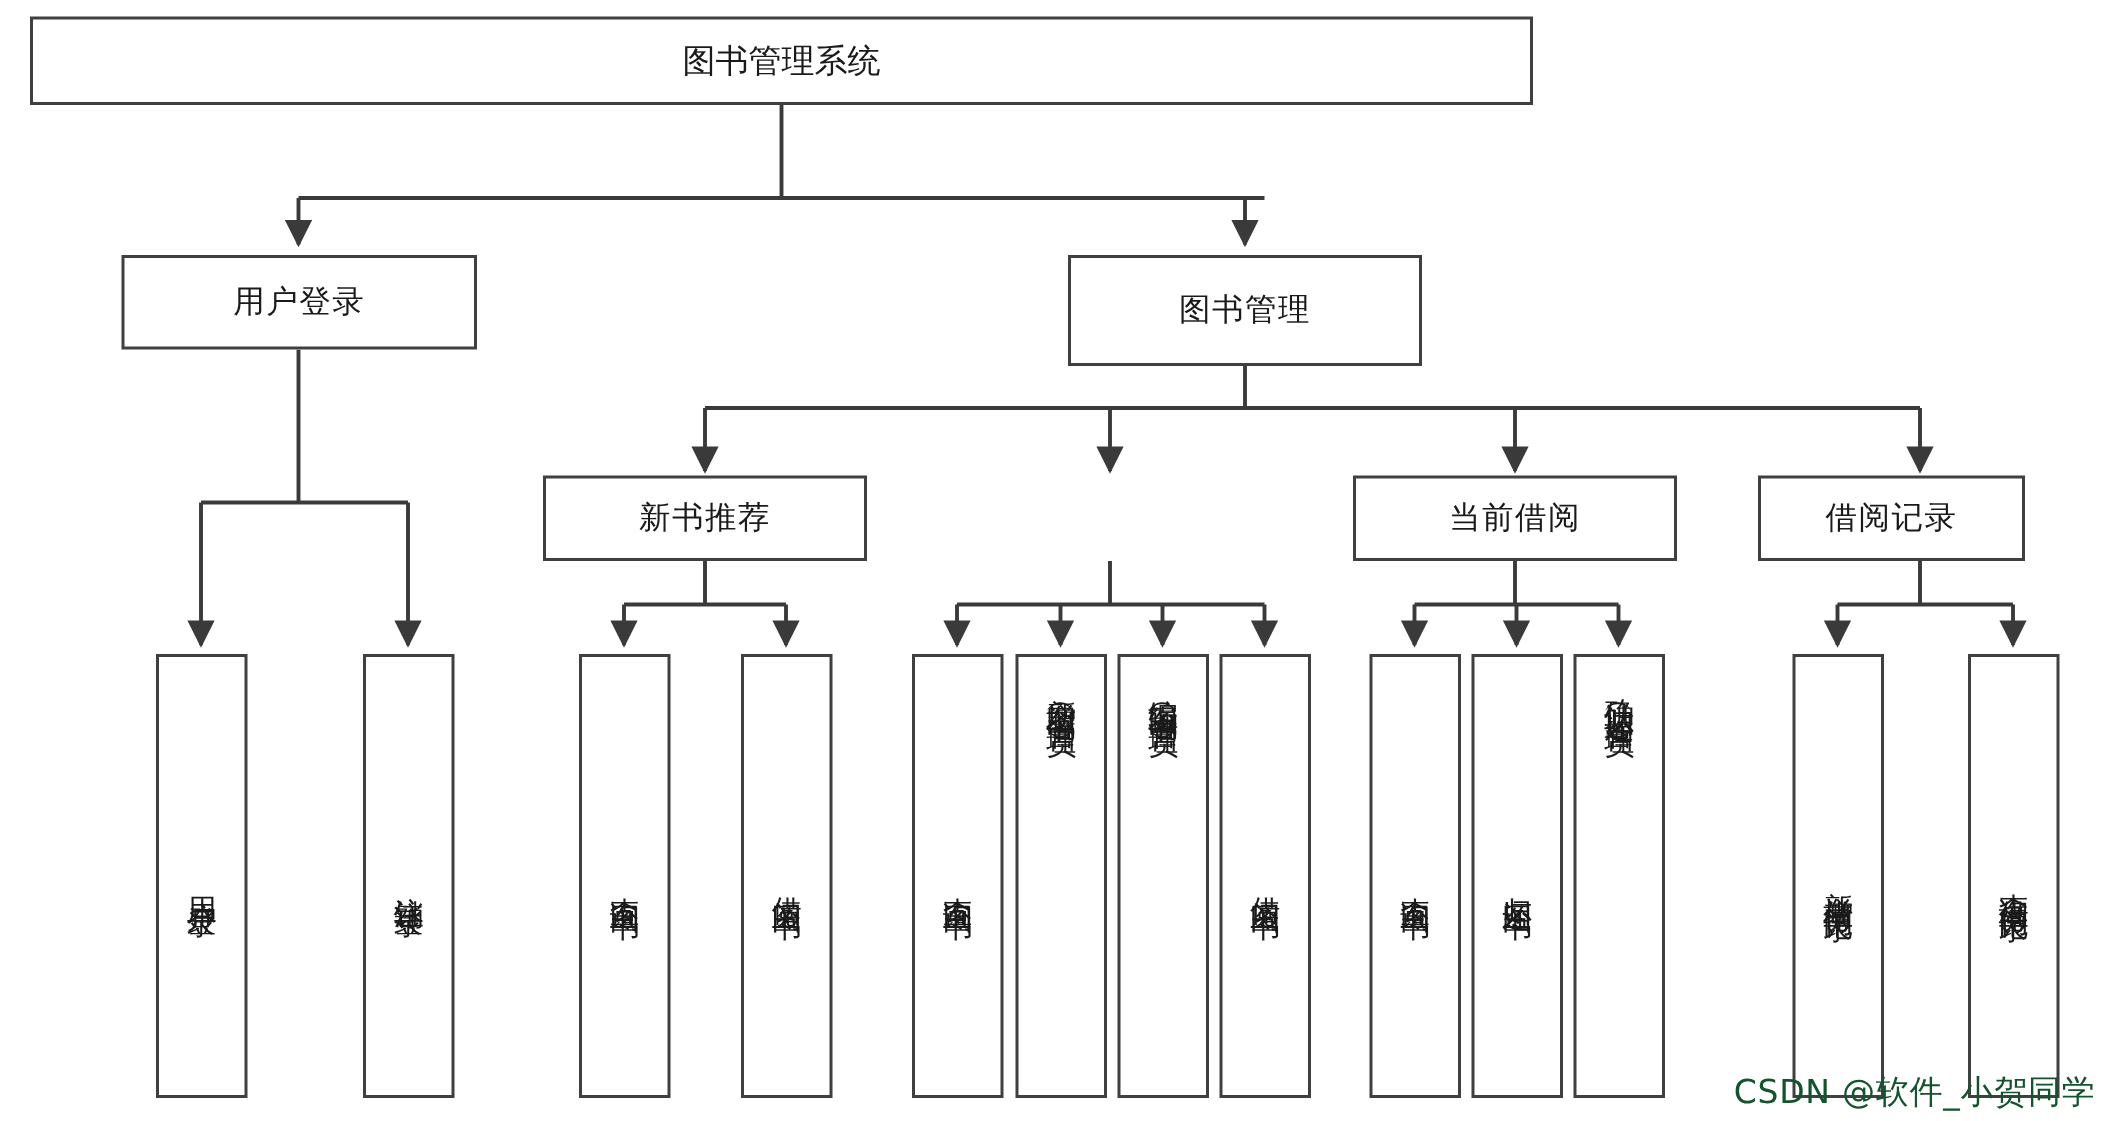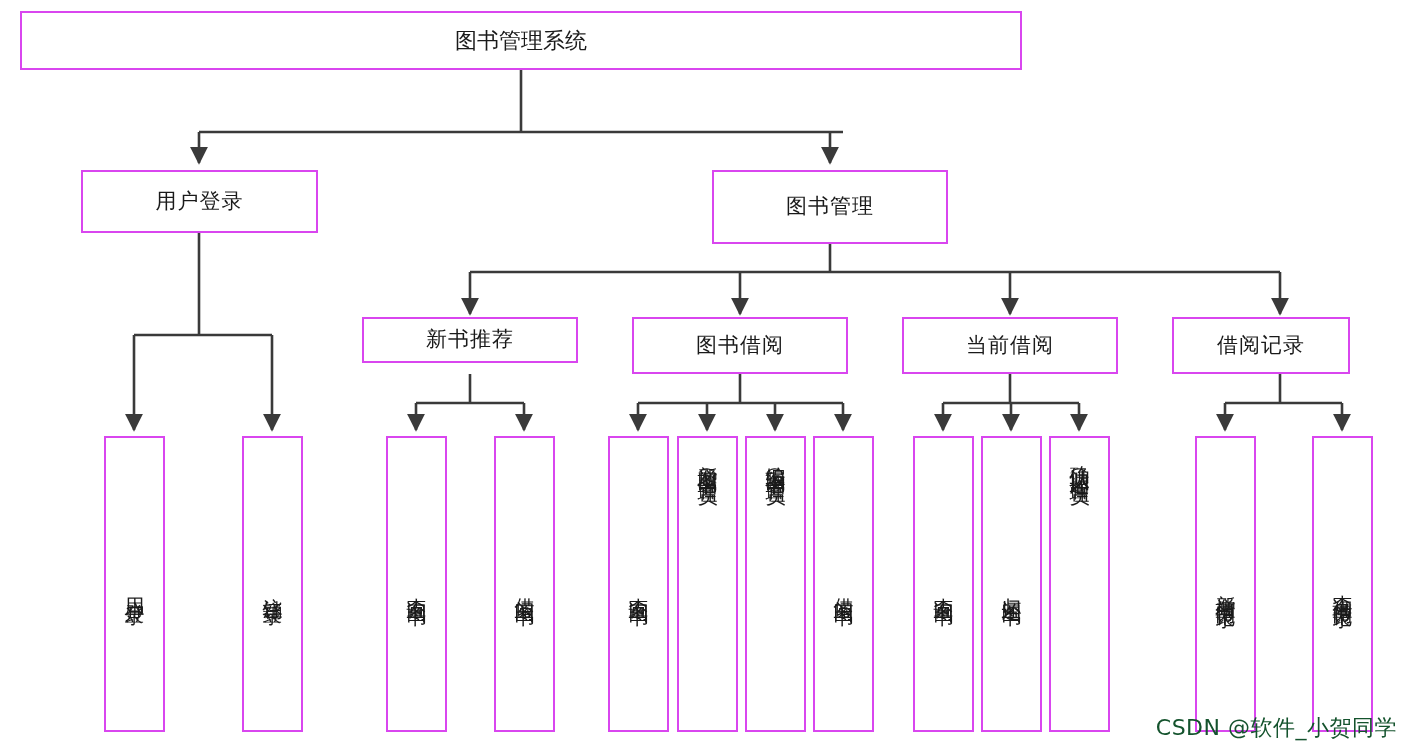--- a/index.html
+++ b/index.html
@@ -23,21 +23,21 @@
     left: 0;
     top: 0;
     width: 1405px;
     height: 747px;
     pointer-events: none;
   }
   .node {
     position: absolute;
     box-sizing: border-box;
     background: #ffffff;
-    border: 2px solid #d946ef;
+    border: 2px solid #404040;
     display: flex;
     align-items: center;
     justify-content: center;
     color: #1a1a1a;
   }
   .node.h {
     font-size: 21px;
     line-height: 1.2;
     letter-spacing: 1px;
   }
@@ -141,25 +141,22 @@
     <span>图书管理系统</span>
   </div>
 
   <div class="node h" style="left:81px; top:170px; width:237px; height:63px;">
     <span>用户登录</span>
   </div>
   <div class="node h" style="left:712px; top:170px; width:236px; height:74px;">
     <span>图书管理</span>
   </div>
 
-  <div class="node h" style="left:362px; top:317px; width:216px; height:46px;">
+  <div class="node h" style="left:362px; top:317px; width:216px; height:57px;">
     <span>新书推荐</span>
-  </div>
-  <div class="node h" style="left:632px; top:317px; width:216px; height:57px;">
-    <span>图书借阅</span>
   </div>
   <div class="node h" style="left:902px; top:317px; width:216px; height:57px;">
     <span>当前借阅</span>
   </div>
   <div class="node h" style="left:1172px; top:317px; width:178px; height:57px;">
     <span>借阅记录</span>
   </div>
 
   <div class="node leaf" style="left:104px; top:436px; width:61px; height:296px;">
     <span class="leaf-inner mid">

